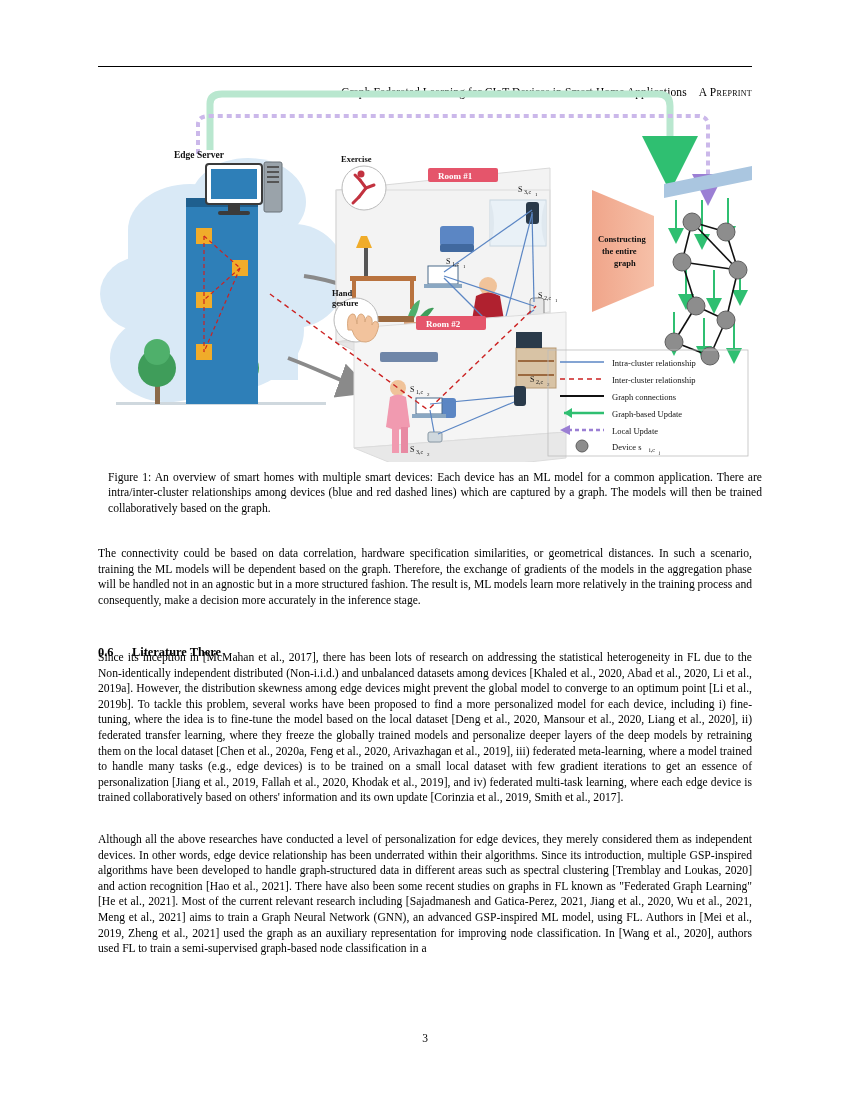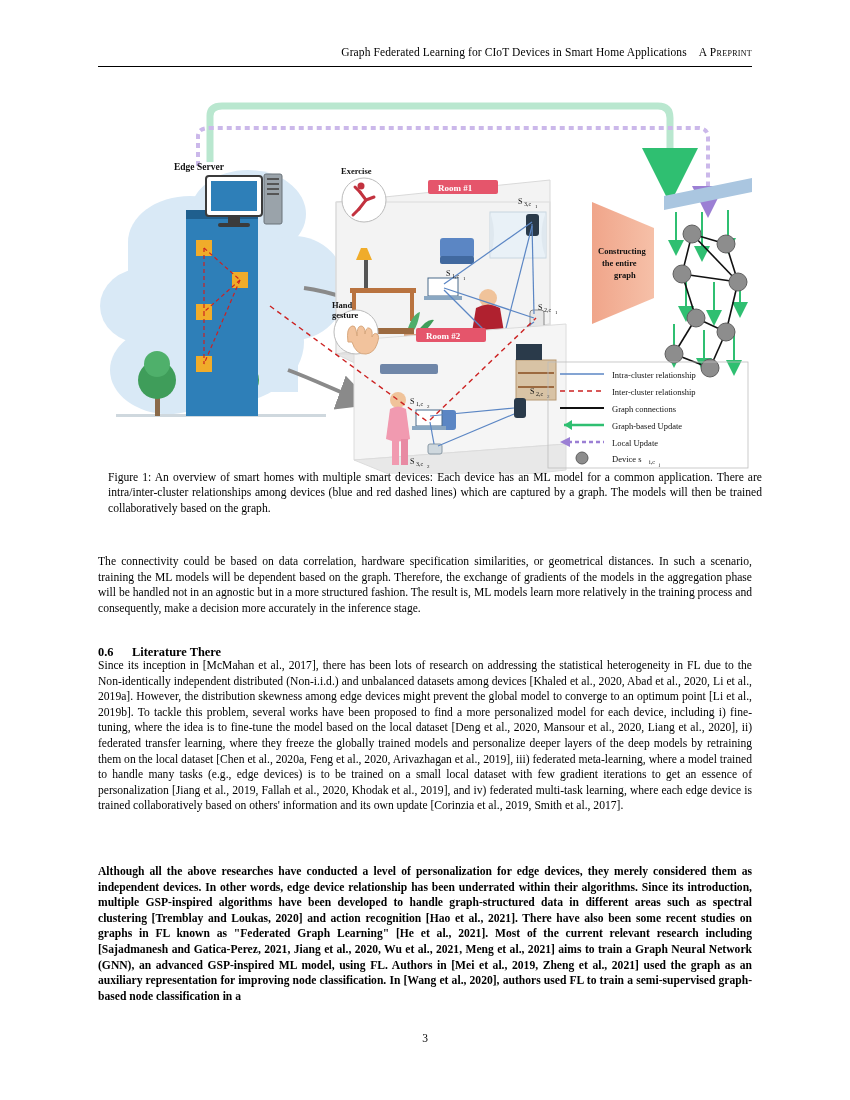--- a/index.html
+++ b/index.html
@@ -33,34 +33,35 @@
     font-size: 11.5px;
     gap: 12px;
   }
   .runhead .title {
     letter-spacing: 0.1px;
   }
   .runhead .preprint {
     font-variant: small-caps;
     font-size: 11.5px;
     letter-spacing: 0.3px;
+    margin-top: 40px;
   }
   .runrule {
     position: absolute;
     left: 98px;
     top: 66px;
     width: 654px;
     height: 1px;
     background: #000;
   }
   
   .figure {
     position: absolute;
     left: 98px;
-    top: 92px;
+    top: 80px;
     width: 654px;
     height: 382px;
   }
   .figsvgwrap { position:absolute; left:0; top:0; width:654px; height:382px; }
   
   .caption {
     position: absolute;
     left: 108px;
     top: 470px;
     width: 654px;
@@ -68,34 +69,33 @@
     line-height: 15.4px;
     text-align: justify;
   }
   .para {
     position: absolute;
     left: 98px;
     width: 654px;
     font-size: 11.6px;
     line-height: 15.6px;
     text-align: justify;
-    margin-top: 8px;
   }
   #para-connectivity { top: 546px; }
   .section-head {
     position: absolute;
     left: 98px;
     top: 645px;
     width: 654px;
     font-size: 12.4px;
     font-weight: bold;
   }
   .section-head .num { display:inline-block; width: 34px; }
   #para-lit { top: 650px; }
-  #para-although { top: 856px; font-weight: bold; }
+  #para-although { top: 832px; }
   .pagenum {
     position: absolute;
     left: 0;
     top: 1032px;
     width: 850px;
     text-align: center;
     font-size: 11.5px;
   }
   
   .legend-txt { font-family: "Liberation Serif", serif; }

